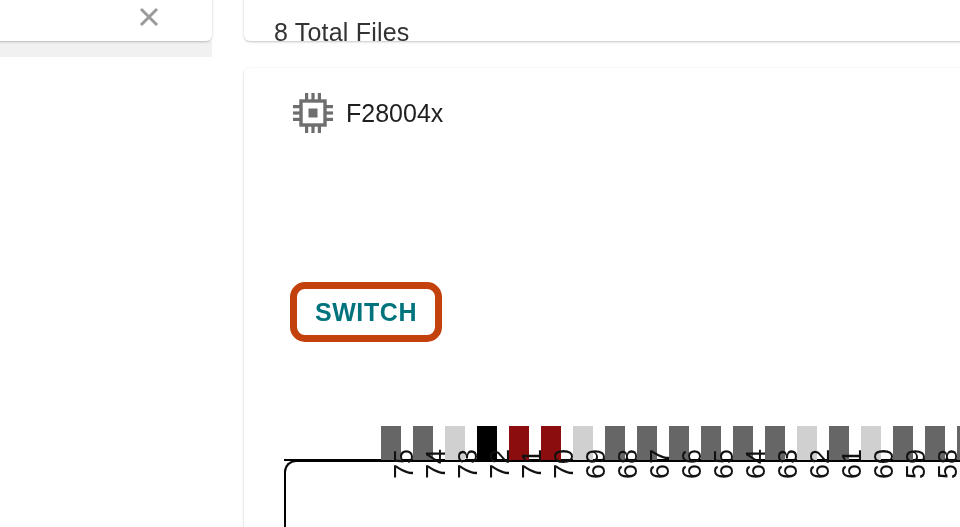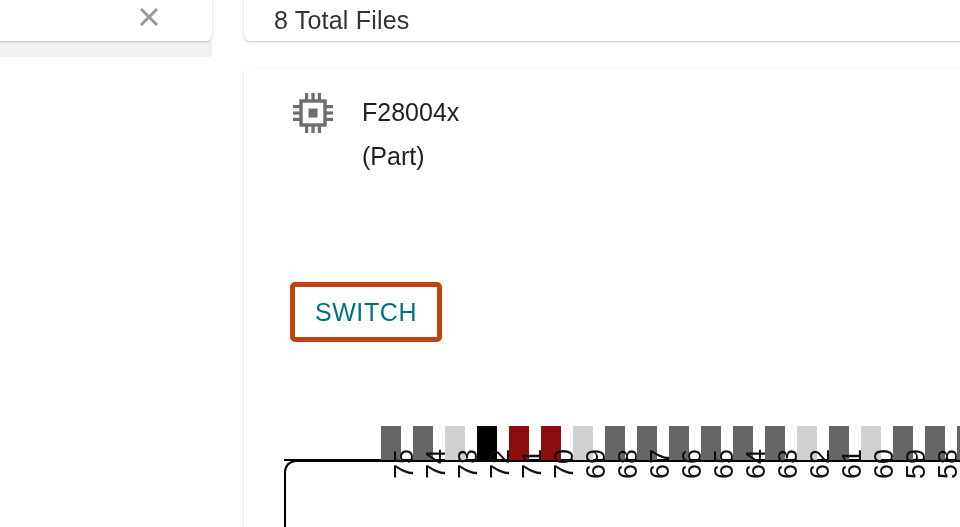--- a/index.html
+++ b/index.html
@@ -35,56 +35,56 @@
     width: 30px; height: 30px;
     display: flex; align-items: center; justify-content: center;
   }
   .close-icon { display:block; }
 
   .card-files {
     left: 244px; top: -86px;
     width: 742px; height: 127px;
   }
   .files-text {
-    position: absolute; left: 30px; top: 92px;
+    position: absolute; left: 30px; top: 104px;
     font-size: 25px; color: #333333; white-space: nowrap;
     letter-spacing: 0.2px;
   }
 
   .card-device {
     left: 244px; top: 68px;
     width: 742px; height: 520px;
     overflow: hidden;
   }
 
   
   .device-row {
     position: absolute; left: 46px; top: 22px;
-    display: flex; gap: 26px;
+    display: flex; align-items: center; gap: 10px;
   }
   .chip-icon { flex: 0 0 auto; display:block; }
   .device-lines {
     font-size: 25px; line-height: 44px; color: #1f1f1f;
     white-space: nowrap;
   }
   .device-line { display: block; }
 
   
   .switch-btn {
     position: absolute; left: 46px; top: 214px;
     width: 152px; height: 60px;
     background: #ffffff;
-    border: 5px solid #c2410c;
-    border-radius: 5px;
+    border: 7px solid #c2410c;
+    border-radius: 15px;
     color: #00737d;
     font-size: 25px;
     font-family: "Liberation Sans", sans-serif;
     letter-spacing: 0.6px;
     cursor: pointer;
-    display: flex; align-items: center; justify-content: center;
+    display: flex; align-items: center; justify-content: center; font-weight: bold;
   }
 
   
   .pkg {
     position: absolute;
     left: 0px; top: 286px;
     width: 742px; height: 241px;
   }
   
   .pkg-body {
@@ -178,21 +178,20 @@
           <rect x="3" y="15" width="7" height="3.2"></rect>
           <rect x="3" y="21.4" width="7" height="3.2"></rect>
           <rect x="3" y="27.8" width="7" height="3.2"></rect>
           <rect x="36" y="15" width="7" height="3.2"></rect>
           <rect x="36" y="21.4" width="7" height="3.2"></rect>
           <rect x="36" y="27.8" width="7" height="3.2"></rect>
         </g>
       </svg>
       <div class="device-lines">
         <span class="device-line">F28004x</span>
-        <span class="device-line">(Part)</span>
       </div>
     </div>
 
     <button class="switch-btn">SWITCH</button>
 
     <div class="pkg">
       <div class="pkg-body"></div>
       <div class="pkg-topline"></div>
 
       <div class="top-pins" id="top-pins">

